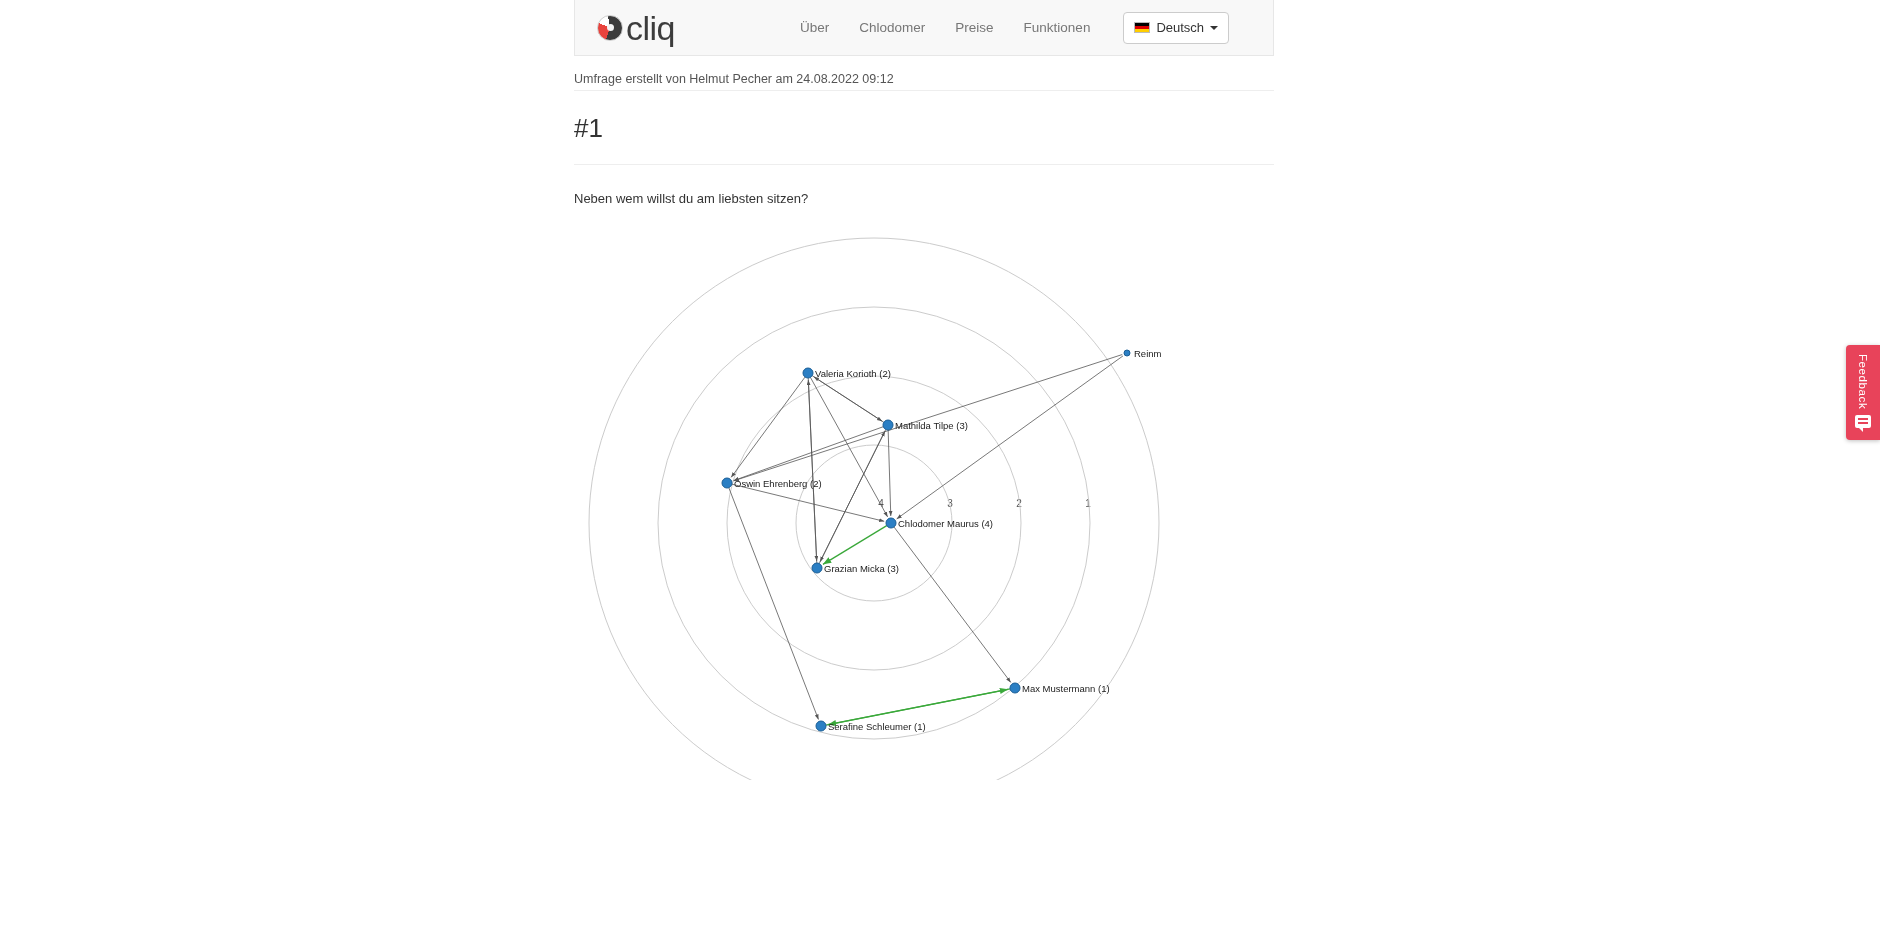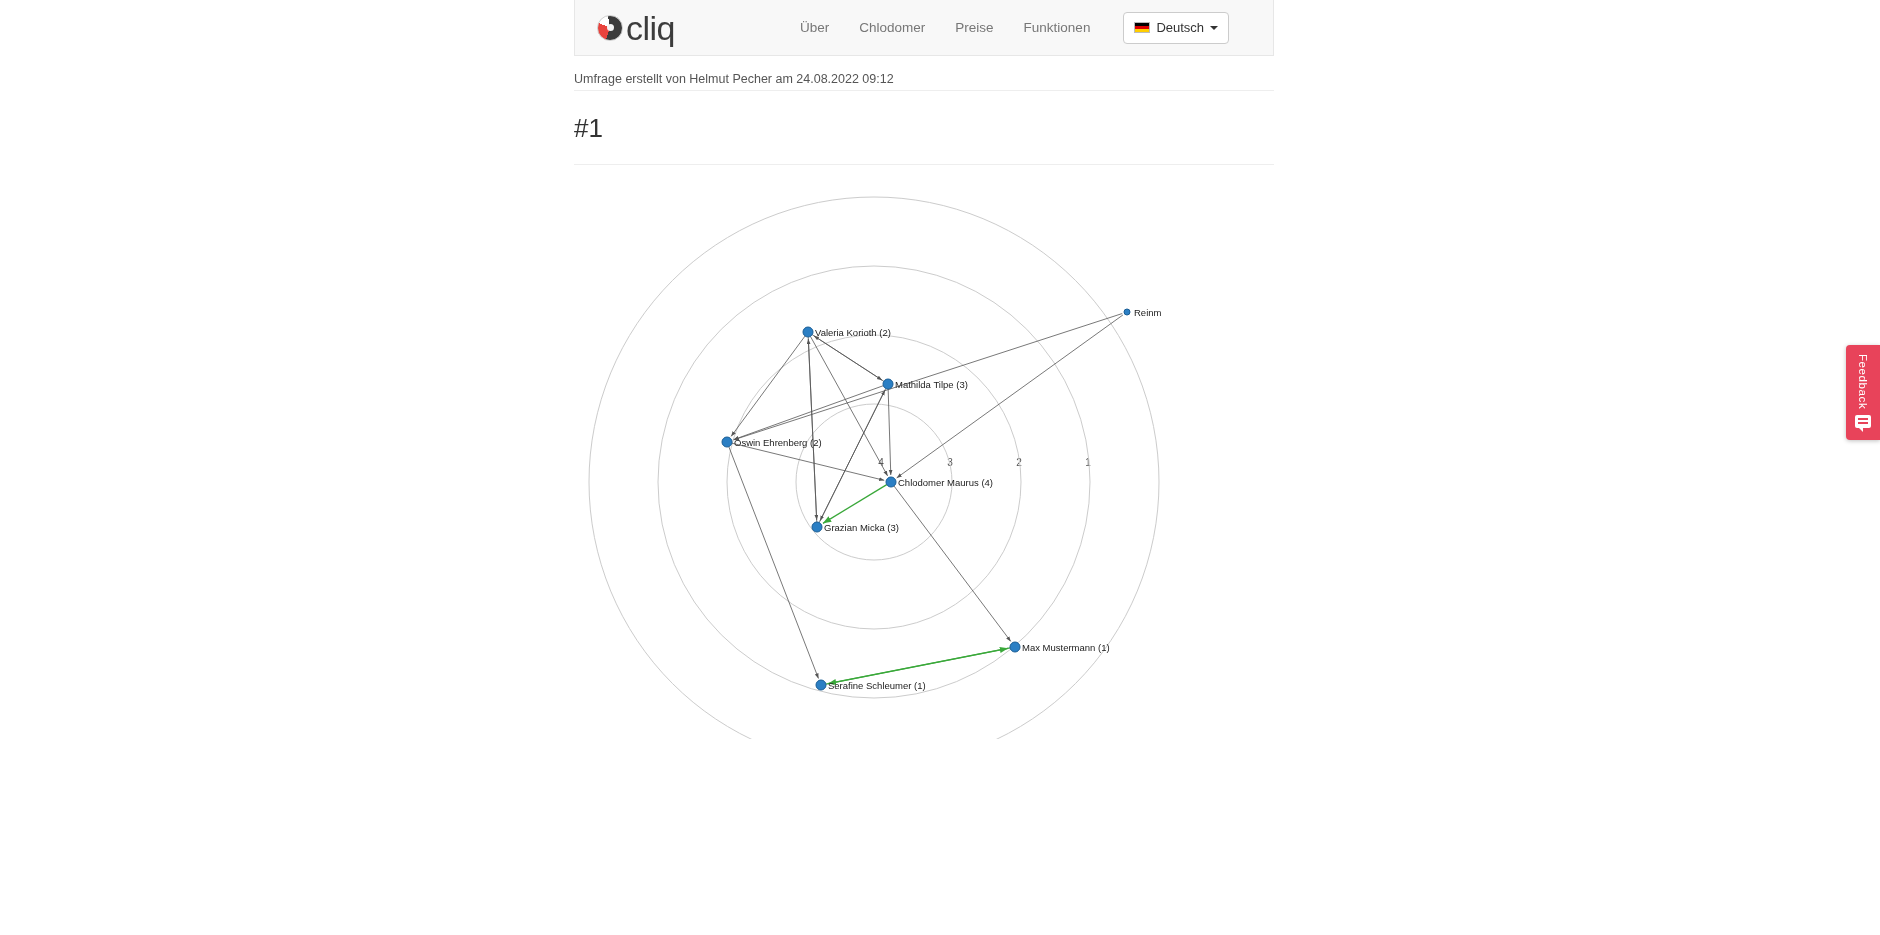--- a/index.html
+++ b/index.html
@@ -245,20 +245,21 @@
         <span class="flag"></span>
         <span>Deutsch</span>
         <span class="caret"></span>
       </div>
     </div>
   </div>
 
   <div class="content">
     <div class="subtitle">Umfrage erstellt von Helmut Pecher am 24.08.2022 09:12</div>
     <h2 class="section-heading">#1</h2>
+    <div class="question">Neben wem willst du am liebsten sitzen?</div>
 
     <div class="sociogram">
       <svg id="socio-svg" width="700" height="560" viewBox="0 0 700 560">
           <defs>
             <marker id="arr" markerWidth="7" markerHeight="7" refX="6.4" refY="2.4" orient="auto" markerUnits="strokeWidth">
               <path d="M0,0 L6.4,2.4 L0,4.8 z" fill="#555555"></path>
             </marker>
             <marker id="arrg" markerWidth="7" markerHeight="7" refX="6.4" refY="2.4" orient="auto" markerUnits="strokeWidth">
               <path d="M0,0 L6.4,2.4 L0,4.8 z" fill="#3aa83a"></path>
             </marker>

